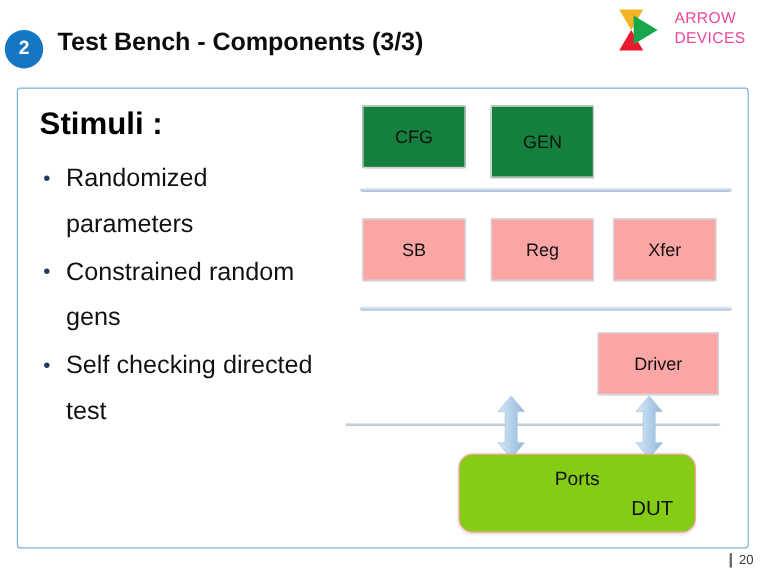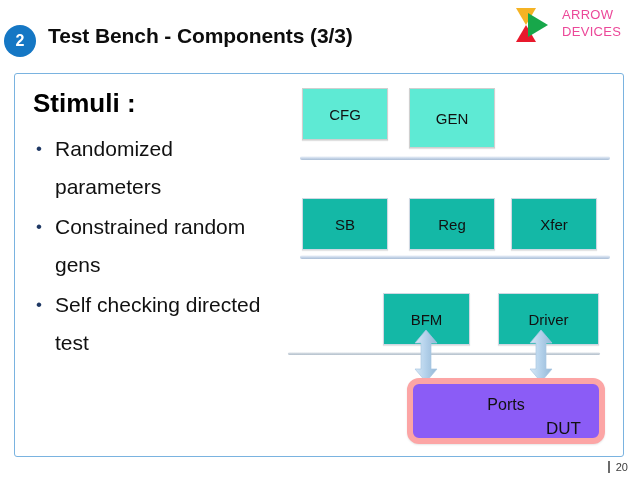--- a/index.html
+++ b/index.html
@@ -124,38 +124,36 @@
     display: flex;
     align-items: center;
     justify-content: center;
     text-align: center;
     font-size: 15px;
     color: #111111;
     line-height: 19px;
     pointer-events: auto;
   }
   .node-gray {
-    background: #5eead4;
+    background: #15803d;
     border: 1px solid #cfcfcf;
     box-shadow: 0 1px 1px rgba(0,0,0,0.12);
   }
   .node-white {
-    background: #14b8a6;
+    background: #fca5a5;
     border: 1px solid #cfd8e3;
     box-shadow: 0 1px 1px rgba(0,0,0,0.10);
-    margin-top: 16px;
   }
   .node-dut {
-    background: #8b5cf6;
-    border: 6px solid #fca5a5;
+    background: #84cc16;
+    border: 1px solid #fca5a5;
     border-radius: 12px;
     box-shadow: 0 1px 2px rgba(0,0,0,0.10);
     display: block;
     padding: 0;
-    margin-left: 25px;
   }
   .dut-ports {
     position: absolute;
     left: 0; right: 0;
     top: 11px;
     text-align: center;
     font-size: 16px;
     color: #111111;
   }
   .dut-label {
@@ -251,21 +249,20 @@
   <div class="node node-gray" style="left:409px; top:88px; width:86px; height:60px;">GEN</div>
 
   <div class="bus bus-blue" style="left:300px; top:156px; width:310px;"></div>
 
   <div class="node node-white" style="left:302px; top:182px; width:86px; height:52px;">SB</div>
   <div class="node node-white" style="left:409px; top:182px; width:86px; height:52px;">Reg</div>
   <div class="node node-white" style="left:511px; top:182px; width:86px; height:52px;text-align:right;">Xfer</div>
 
   <div class="bus bus-blue" style="left:300px; top:255px; width:310px;"></div>
 
-  <div class="node node-white" style="left:383px; top:277px; width:87px; height:52px;">BFM</div>
   <div class="node node-white" style="left:498px; top:277px; width:101px; height:52px;">Driver</div>
 
   <div class="bus bus-gray" style="left:288px; top:352px; width:312px;"></div>
 
   <svg class="arrow" style="left:412px; top:330px; width:28px; height:52px;" viewBox="0 0 28 52">
     <defs>
       <linearGradient id="ag1" x1="0" y1="0" x2="1" y2="0">
         <stop offset="0%" stop-color="#d8e8f6"></stop>
         <stop offset="45%" stop-color="#b6d3ec"></stop>
         <stop offset="100%" stop-color="#93b7d6"></stop>

